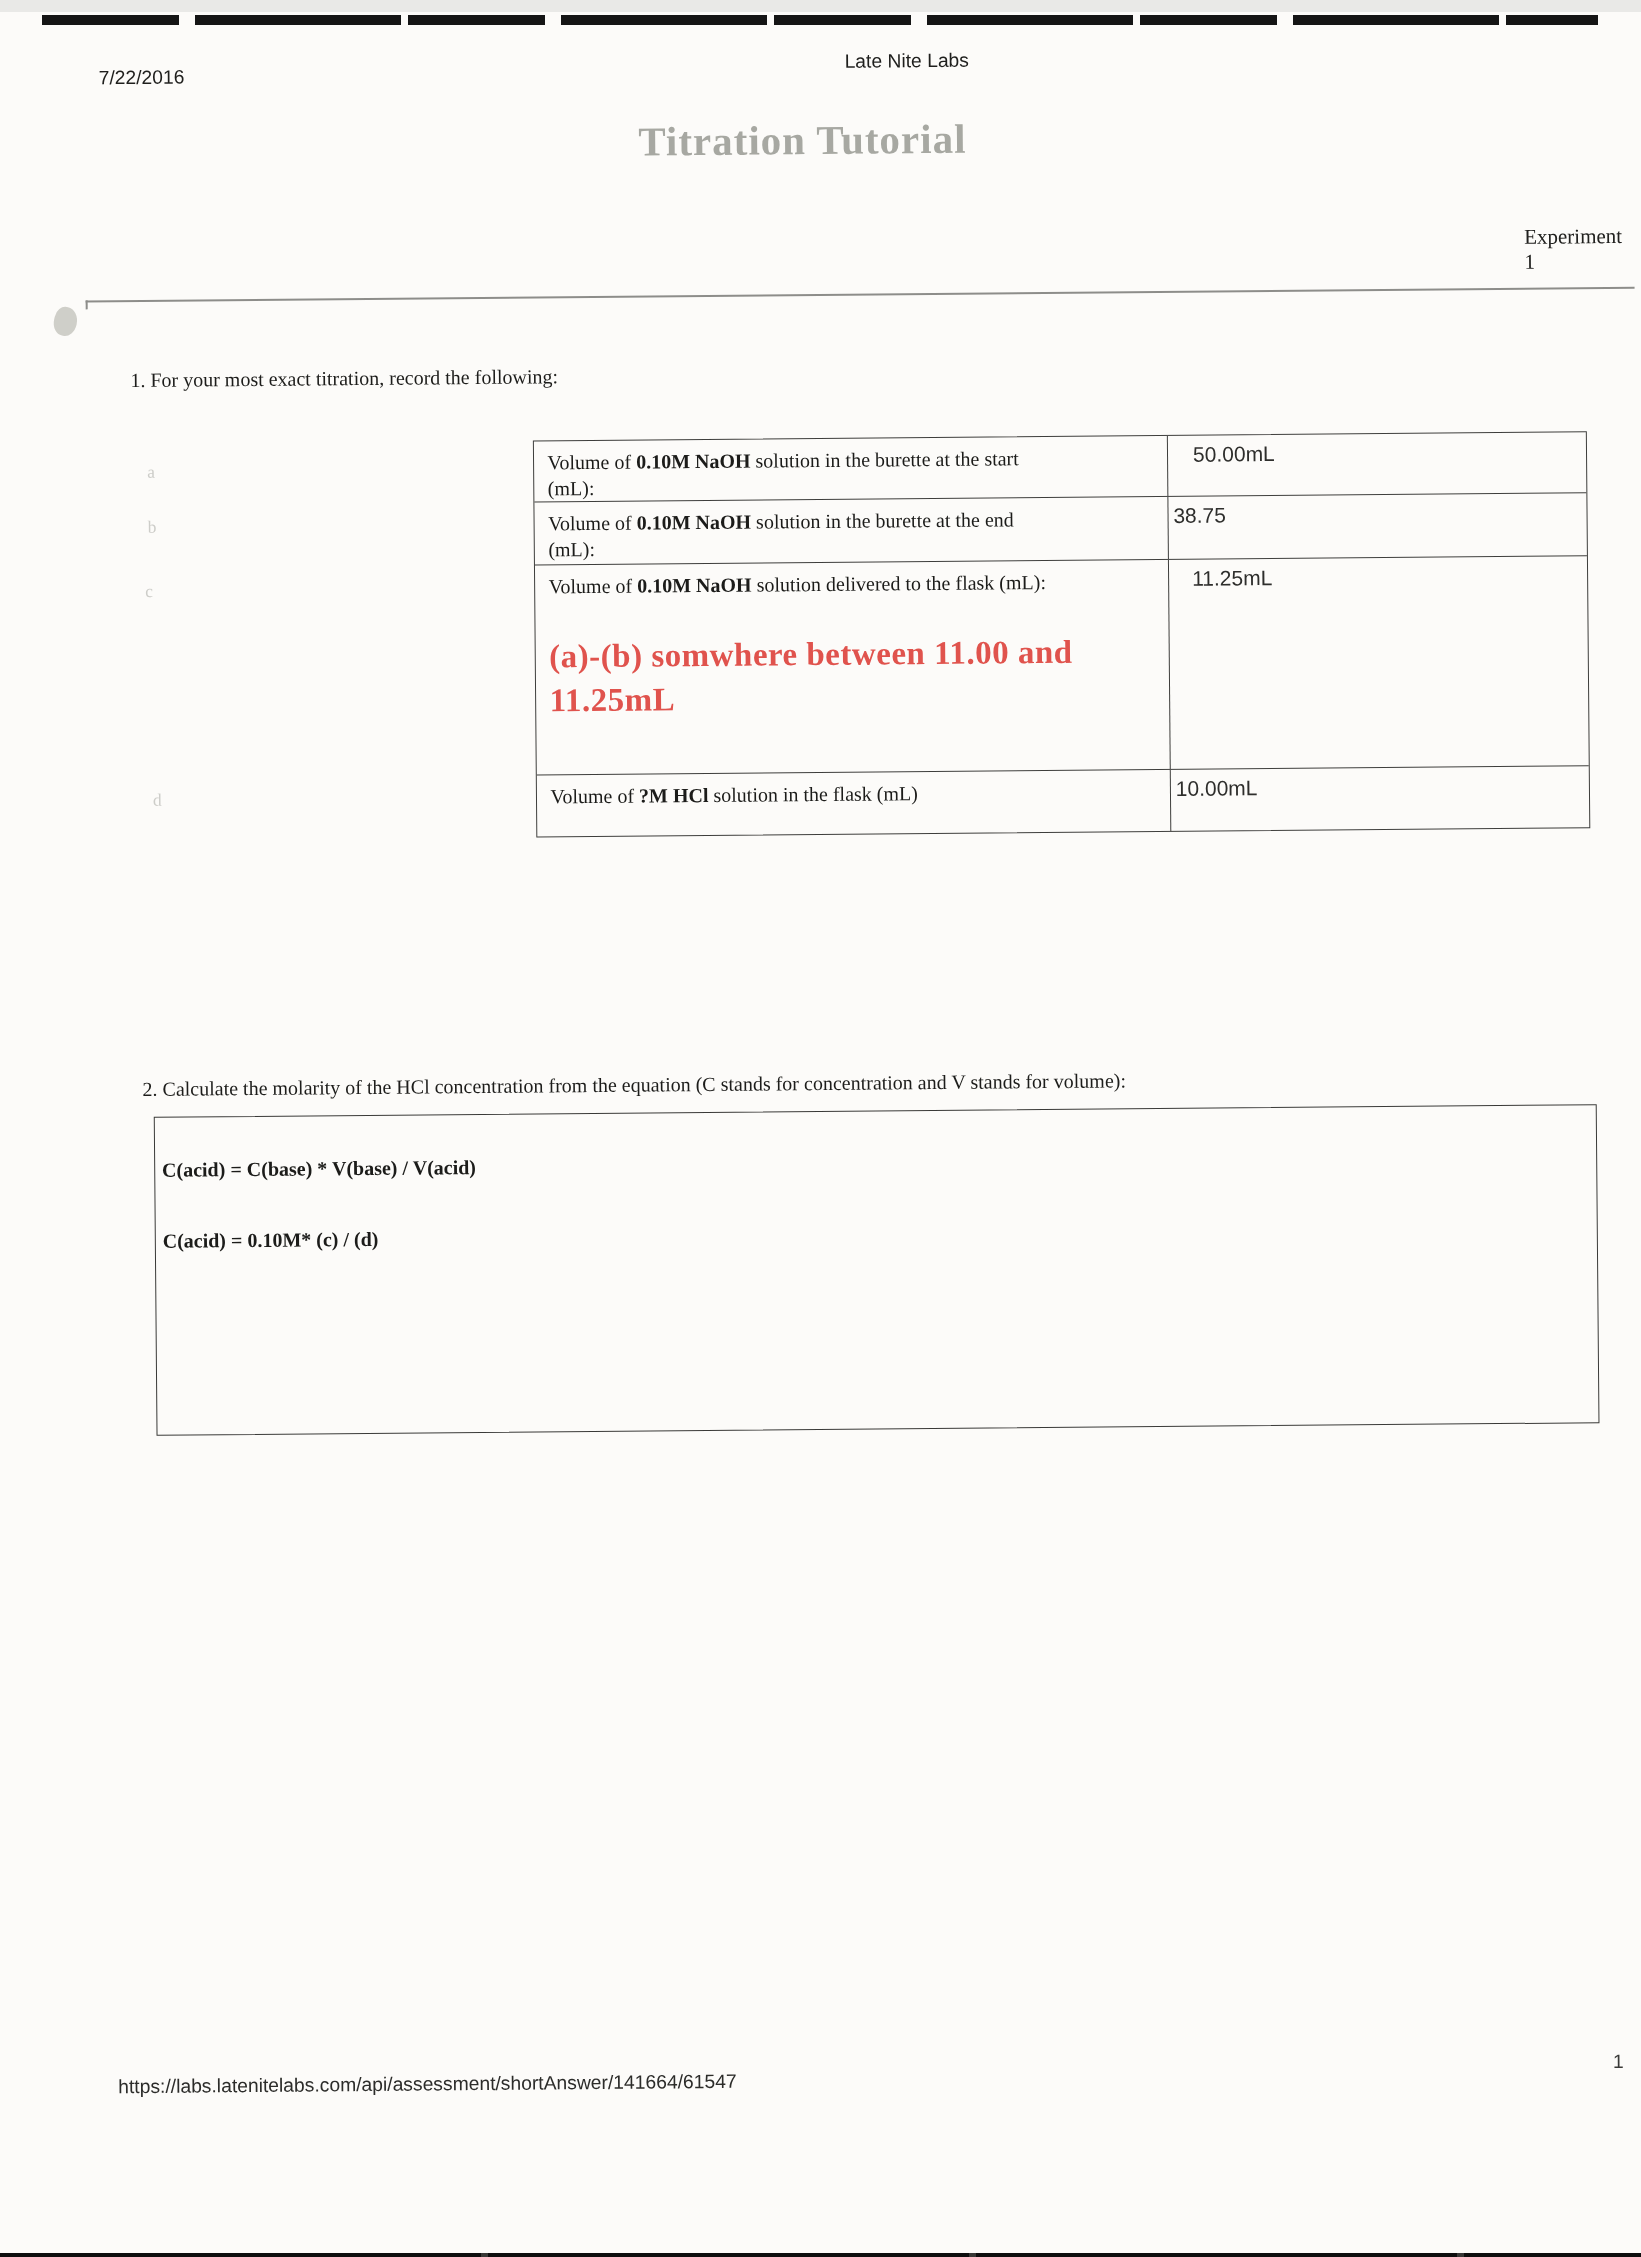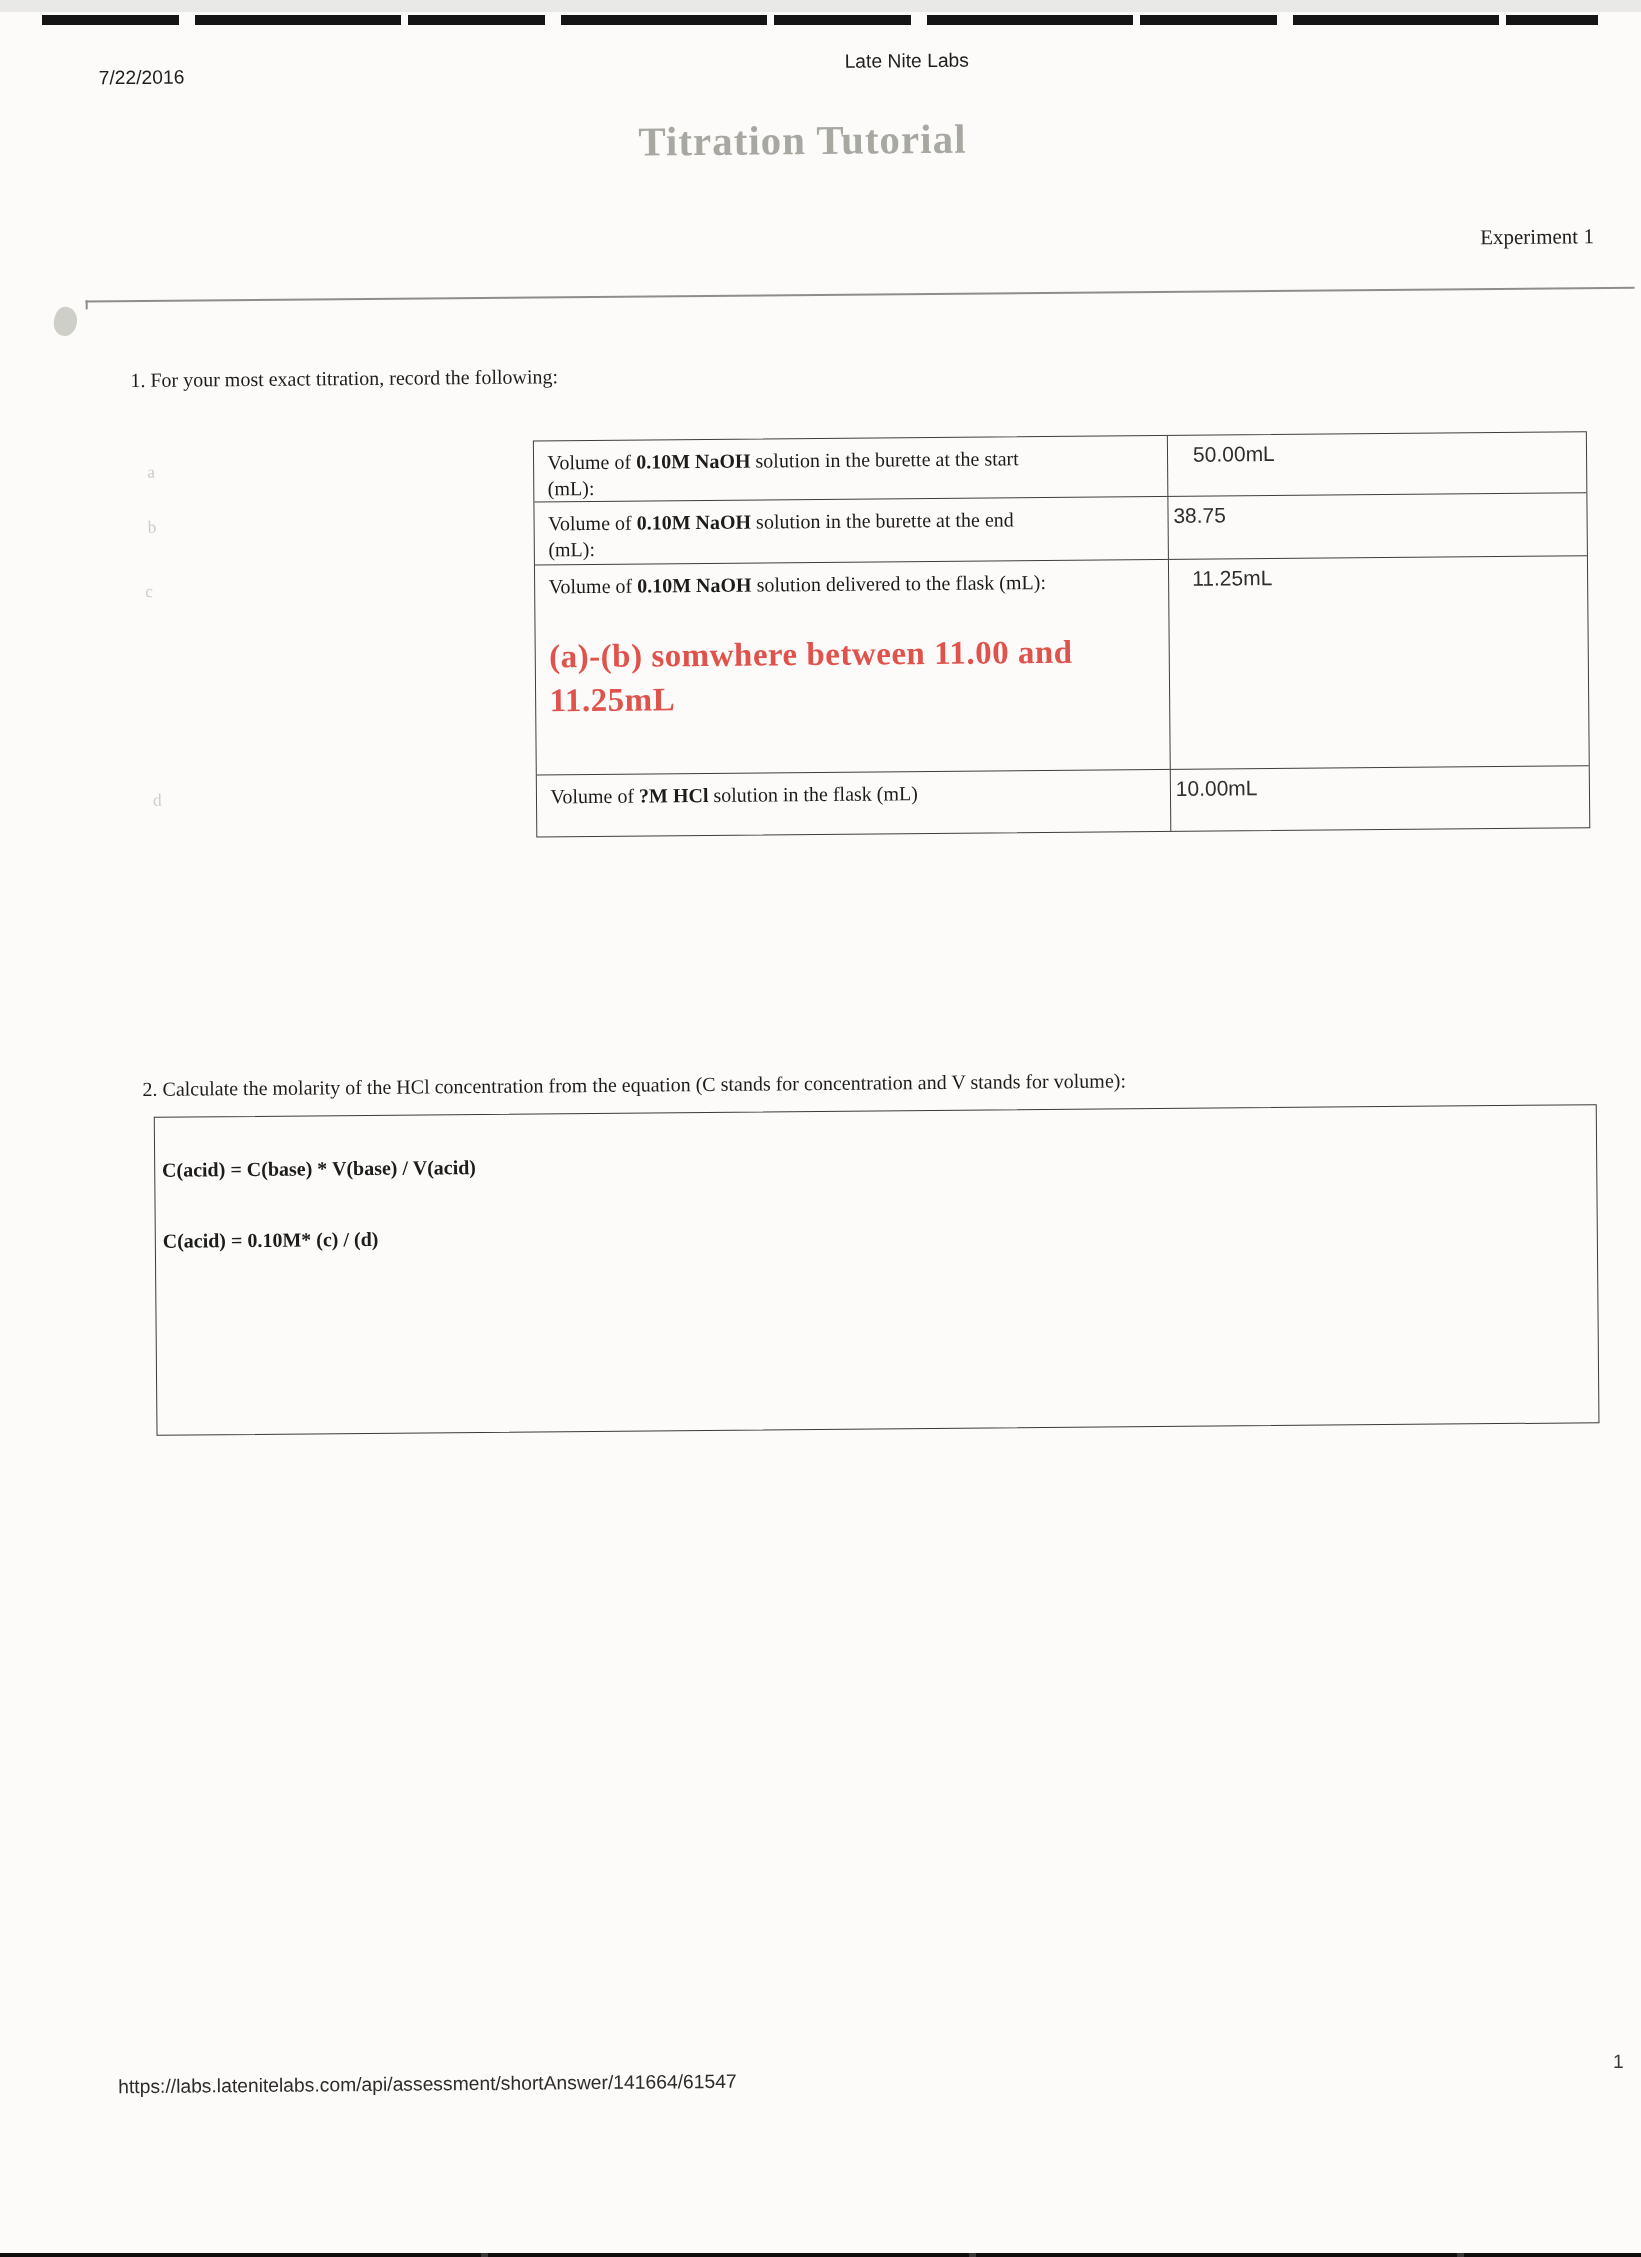--- a/index.html
+++ b/index.html
@@ -29,21 +29,21 @@
   .scan-content{position:absolute;left:0;top:0;width:1641px;height:2257px;transform:rotate(-0.5deg);transform-origin:821px 1130px;}
 
   .sans{font-family:"Liberation Sans", sans-serif;}
   .date{left:108px;top:49px;font-size:19.3px;color:#1f1f1d;}
   .site{left:854px;top:39px;font-size:19.3px;color:#1f1f1d;}
   .title{
     left:647px;top:104px;font-size:41px;font-weight:bold;
     color:#a7a8a2;letter-spacing:1px;
     text-shadow:0 0 1px rgba(252,251,249,0.6);
   }
-  .experiment{left:1488px;top:219px;font-size:21px;color:#21211f;}
+  .experiment{left:1532px;top:219px;font-size:21px;color:#21211f;}
   .rule{left:93px;top:282px;width:1549px;height:1.9px;background:#8d8d8a;}
   .rule::before{content:'';position:absolute;left:0;top:0;width:1.9px;height:8.7px;background:#8d8d8a;}
 
   .q-prompt{font-size:20px;color:#1d1d1b;}
   .q1{left:137px;top:351px;}
   .q2{left:143px;top:1060px;width:1352px;}
 
   .margin-letter{color:#cdcdc9;font-size:17.4px;}
   .ml-a{left:153px;top:444px;}
   .ml-b{left:153px;top:499px;}

